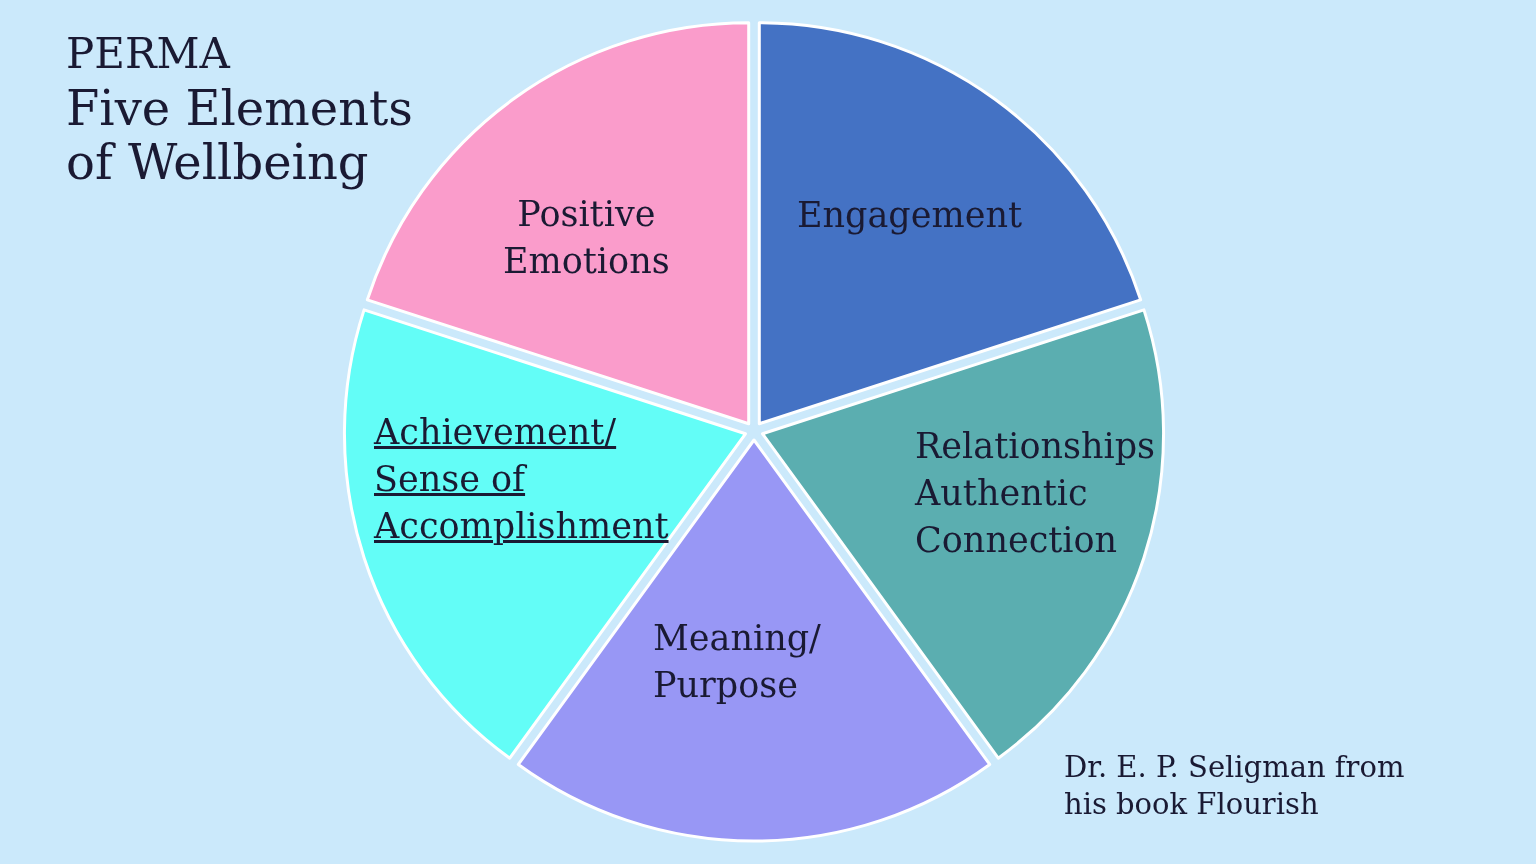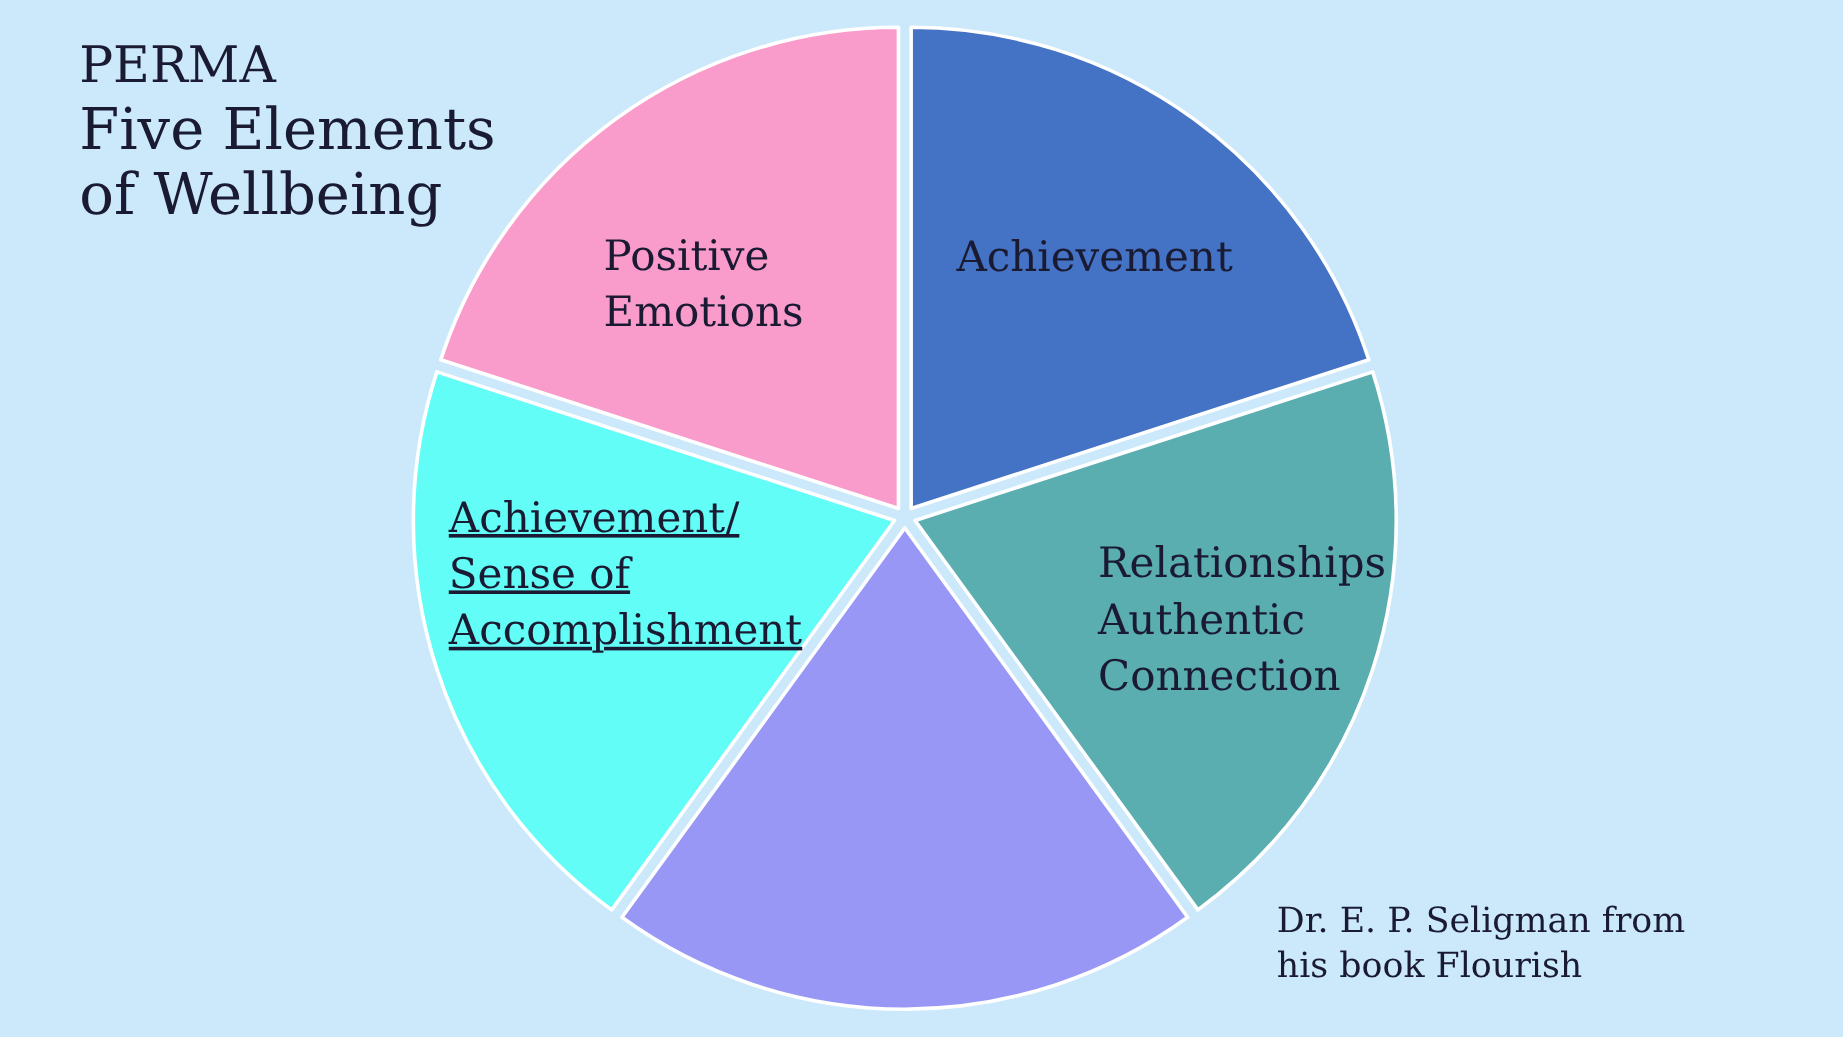--- a/index.html
+++ b/index.html
@@ -23,24 +23,24 @@
   .title-sub {
     font-size: 48px; line-height: 54px; white-space: pre-line; margin: 0;
   }
   .slice-label {
     position: absolute;
     font-size: 35px; line-height: 47px;
     color: var(--text);
     white-space: pre-line;
   }
   .label-engagement   { left: 797px; top: 192px; }
-  .label-relationships{ left: 915px; top: 423px; margin-top: 24px; }
+  .label-relationships{ left: 915px; top: 423px; }
   .label-meaning      { left: 653px; top: 615px; }
   .label-achievement  { left: 374px; top: 409px; text-decoration: underline; }
-  .label-positive     { left: 503px; top: 191px; }
+  .label-positive     { left: 503px; top: 191px; text-align: center; }
   .attribution {
     position: absolute; left: 1064px; top: 749px;
     font-size: 29px; line-height: 37px;
     color: var(--text);
     white-space: pre-line;
   }
 </style>
 </head>
 <body style="background: rgb(203, 233, 251); --text: #1A1A33;">
 
@@ -53,26 +53,28 @@
       <path d="M 754 431 L 518.2981138307183 755.415814744354 A 401 401 0 0 1 372.6263369656434 307.08418525564616 Z" fill="#63FDF7" stroke="#FFFFFF" stroke-width="3" stroke-linejoin="round" transform="translate(-8.559508646656381 2.781152949374528)"></path>
       <path d="M 754 431 L 372.6263369656434 307.08418525564616 A 401 401 0 0 1 753.9999999999999 30 Z" fill="#FA9CCB" stroke="#FFFFFF" stroke-width="3" stroke-linejoin="round" transform="translate(-5.29006727063226 -7.281152949374526)"></path>
     </svg>
 
   <div class="title-block">
     <h1 class="title-main">PERMA</h1>
     <div class="title-sub">Five Elements
 of Wellbeing</div>
   </div>
 
-  <div class="slice-label label-engagement">Achievement</div>
+  <div class="slice-label label-engagement">Engagement</div>
 
   <div class="slice-label label-relationships">Relationships
 Authentic
 Connection</div>
 
+  <div class="slice-label label-meaning">Meaning/
+Purpose</div>
 
   <div class="slice-label label-achievement">Achievement/
 Sense of
 Accomplishment</div>
 
   <div class="slice-label label-positive">Positive
 Emotions</div>
 
   <div class="attribution">Dr.  E. P. Seligman from
 his book Flourish</div>

